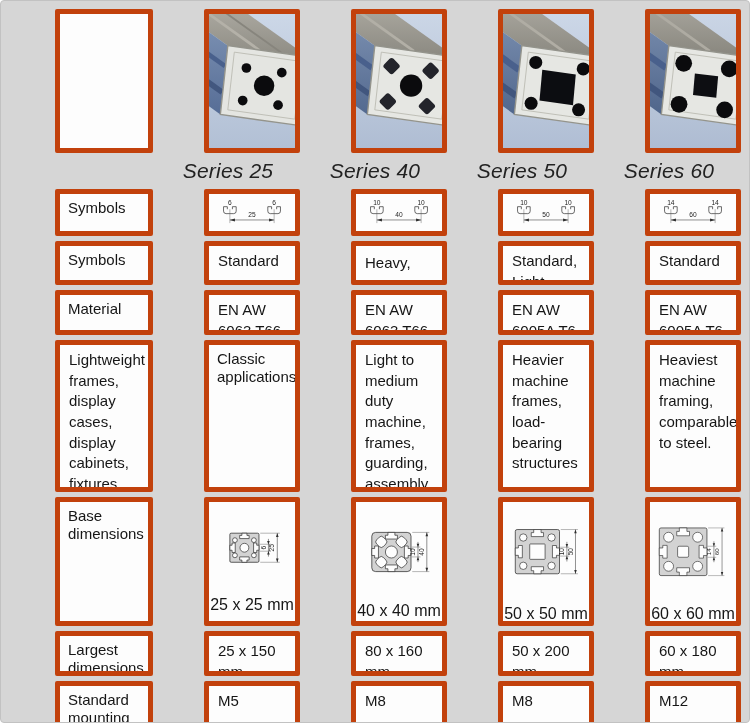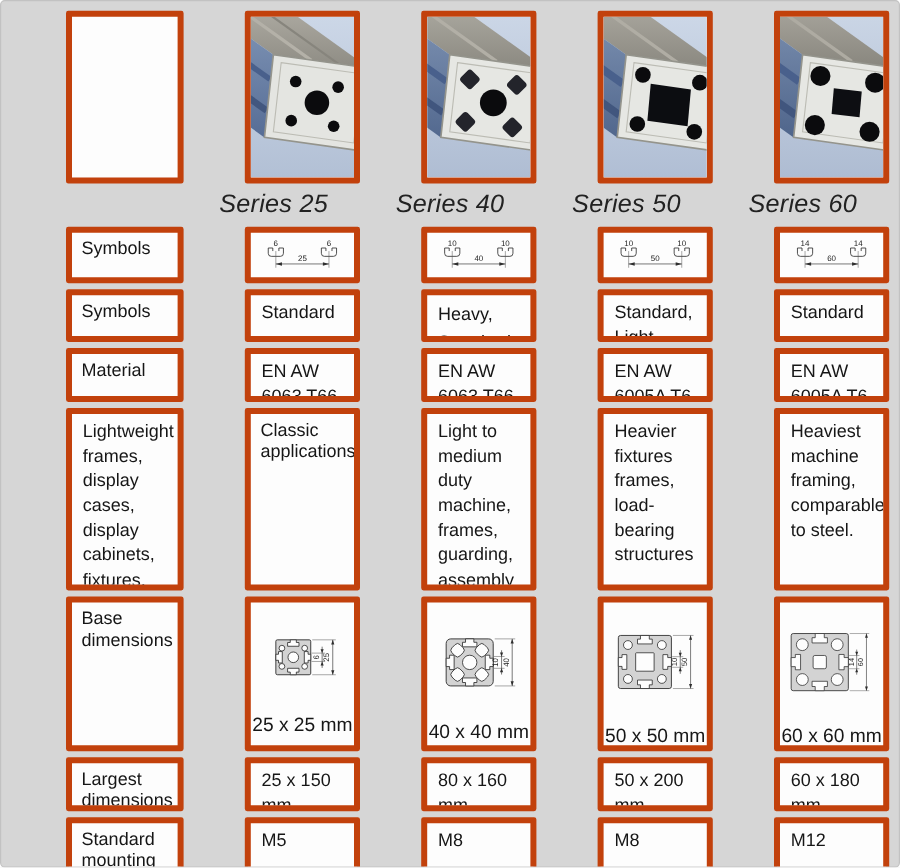--- a/index.html
+++ b/index.html
@@ -296,21 +296,21 @@
 control and
 electronic cabinets</div>
   <div class="cell label-cell">Classic applications</div>
   <div class="cell text-cell multiline">Light to medium
 duty machine,
 frames, guarding,
 assembly
 workstations,
 show booths,
 work platforms</div>
-  <div class="cell text-cell multiline">Heavier fixtures
+  <div class="cell text-cell multiline">Heavier machine
 frames,
 load-bearing
 structures</div>
   <div class="cell text-cell multiline">Heaviest machine
 framing, comparable
 to steel.</div>
 
   <div class="cell label-cell">Base dimensions</div>
 
   <div class="cell basedim-cell">

